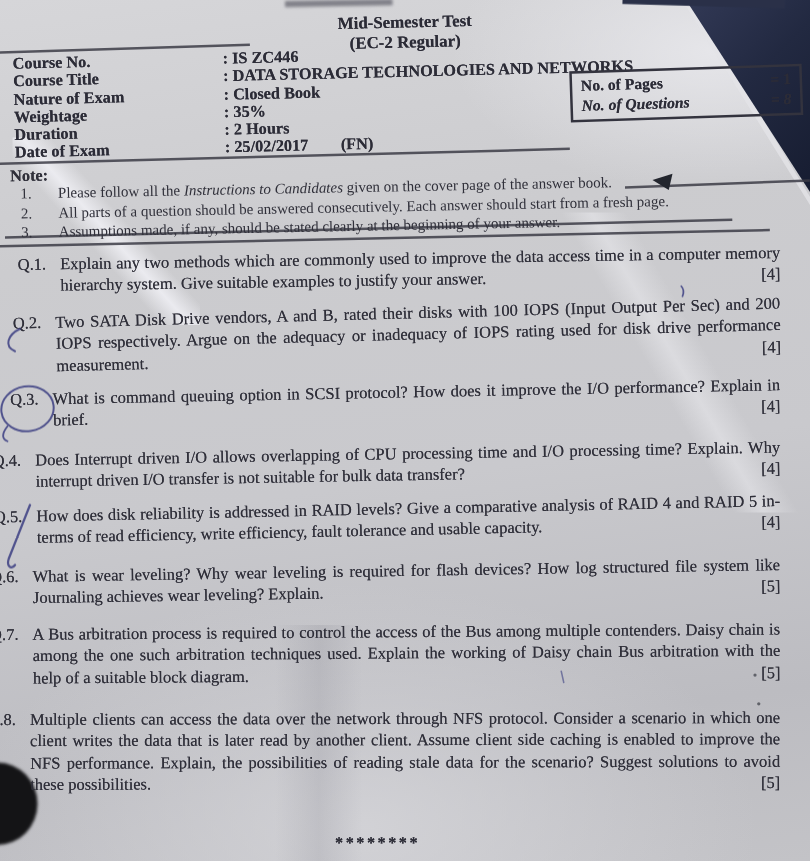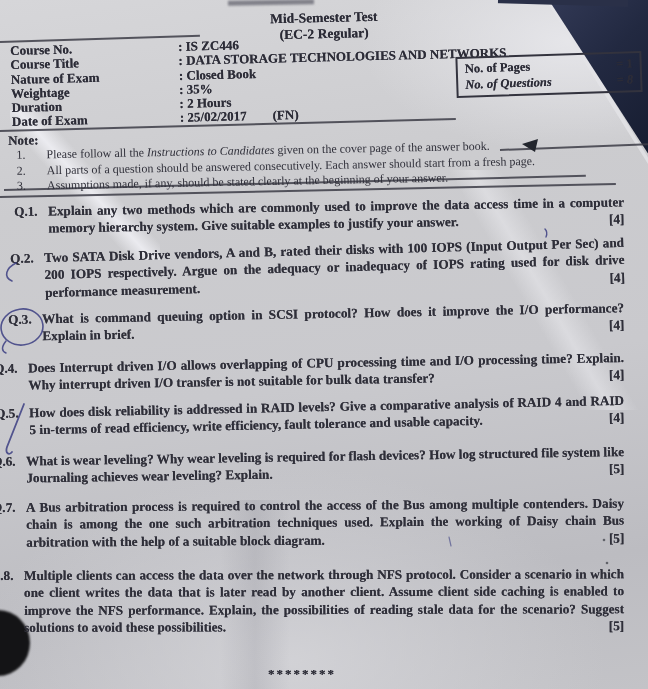--- a/index.html
+++ b/index.html
@@ -64,21 +64,21 @@
 
   
   .note-block{position:absolute;top:133px;left:8px;width:622px;transform:rotate(-1.1deg);
     transform-origin:left top;font-size:12px;line-height:15.4px;color:#30303a;}
   .note-label{font-weight:bold;font-size:13px;}
   .note-item{display:flex;}
   .note-no{width:30px;flex-shrink:0;padding-left:8px;}
   .note-text em{font-style:italic;}
 
   
-  .questions{position:absolute;top:203px;left:12px;width:612px;font-weight:bold;}
+  .questions{position:absolute;top:203px;left:12px;width:612px;}
   .q{display:flex;margin-bottom:12px;transform-origin:left top;font-size:13.2px;
     line-height:17.3px;color:#2f2f39;}
   .q-no{width:27px;flex-shrink:0;}
   .q-body{flex:1;text-align:justify;padding-left:7px;}
   .q-marks{float:right;margin-left:10px;}
   .q:nth-child(1){transform:rotate(-0.9deg);margin-left:2px;}
   .q:nth-child(2){transform:rotate(-1.5deg);margin-left:-2px;margin-bottom:10px;}
   .q:nth-child(3){transform:rotate(-1.1deg);margin-left:-4px;margin-bottom:14px;}
   .q:nth-child(4){transform:rotate(-1.0deg);margin-left:-18px;margin-bottom:10px;}
   .q:nth-child(5){transform:rotate(-1.2deg);margin-left:-17px;margin-bottom:14px;}

